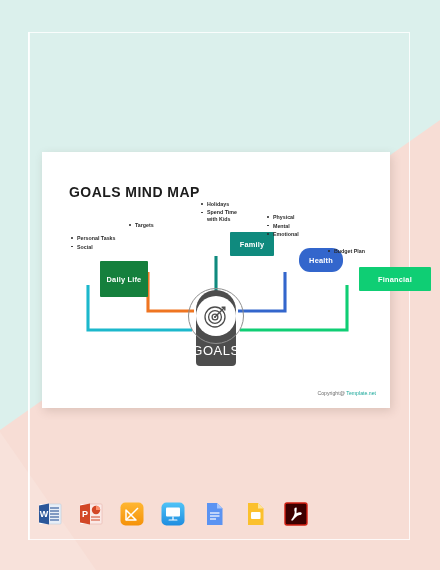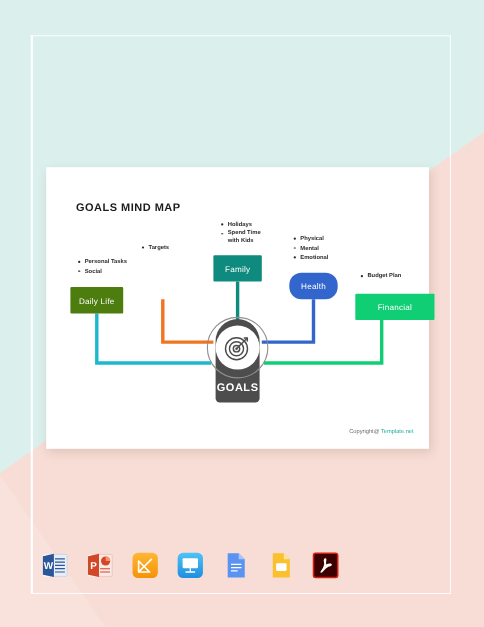--- a/index.html
+++ b/index.html
@@ -65,21 +65,21 @@
     position: absolute;
     left: 42px; top: 152px;
     width: 348px; height: 256px;
     background: #ffffff;
     box-shadow: 2px 3px 9px rgba(90,60,50,0.17);
   }
 
   .card-title {
     position: absolute;
     left: 27px; top: 32px;
-    font-size: 10px;
+    font-size: 14px;
     font-weight: bold;
     letter-spacing: 0.45px;
     color: #1c1c1c;
     white-space: nowrap;
   }
 
   
   .map {
     position: absolute;
     left: 0; top: 0;
@@ -92,24 +92,25 @@
 
   
   .node {
     position: absolute;
     box-sizing: border-box;
     display: flex;
     align-items: center;
     justify-content: center;
     color: #ffffff;
     font-size: 7.4px;
-    font-weight: normal;
+    font-weight: bold;
     letter-spacing: 0.2px;
     border-radius: 1px;
     white-space: nowrap;
+    margin-left: 36px;
   }
 
   
   .bullets {
     position: absolute;
     margin: 0;
     padding: 0 0 0 7px;
     list-style: none;
     color: #2b2b2b;
     font-size: 5.3px;
@@ -166,22 +167,22 @@
     display: flex;
     align-items: center;
     justify-content: center;
   }
   .hub-label {
     position: absolute;
     left: 0; bottom: 8px;
     width: 56px;
     text-align: center;
     color: #ffffff;
-    font-size: 10px;
-    font-weight: bold;
+    font-size: 13px;
+    font-weight: normal;
     letter-spacing: 0.5px;
   }
 
   
   .copyright {
     position: absolute;
     right: 14px; bottom: 12px;
     font-size: 5.2px;
     color: #6b6b6b;
     white-space: nowrap;
@@ -234,21 +235,21 @@
 
         <path d="M 243 120 L 243 159 L 196 159" fill="none" stroke="#3366cc" stroke-width="3.1"></path>
 
         <path d="M 305 133 L 305 178 L 198 178" fill="none" stroke="#0fce74" stroke-width="3.1"></path>
       </svg>
 
       <ul class="bullets" style="left:28px; top:82px;">
         <li>Personal Tasks</li>
         <li>Social</li>
       </ul>
-      <div class="node" style="left:22px; top:109px; width:48px; height:24px; background:#4d7c0f;">Daily Life</div>
+      <div class="node" style="left:22px; top:109px; width:48px; height:36px; background:#15803d;">Daily Life</div>
 
       <ul class="bullets" style="left:86px; top:69px;">
         <li>Targets</li>
       </ul>
 
       <ul class="bullets" style="left:158px; top:48px;">
         <li>Holidays</li>
         <li class="wrap">Spend Time with Kids</li>
       </ul>
       <div class="node" style="left:152px; top:80px; width:44px; height:24px; background:#0f8a7e;">Family</div>

